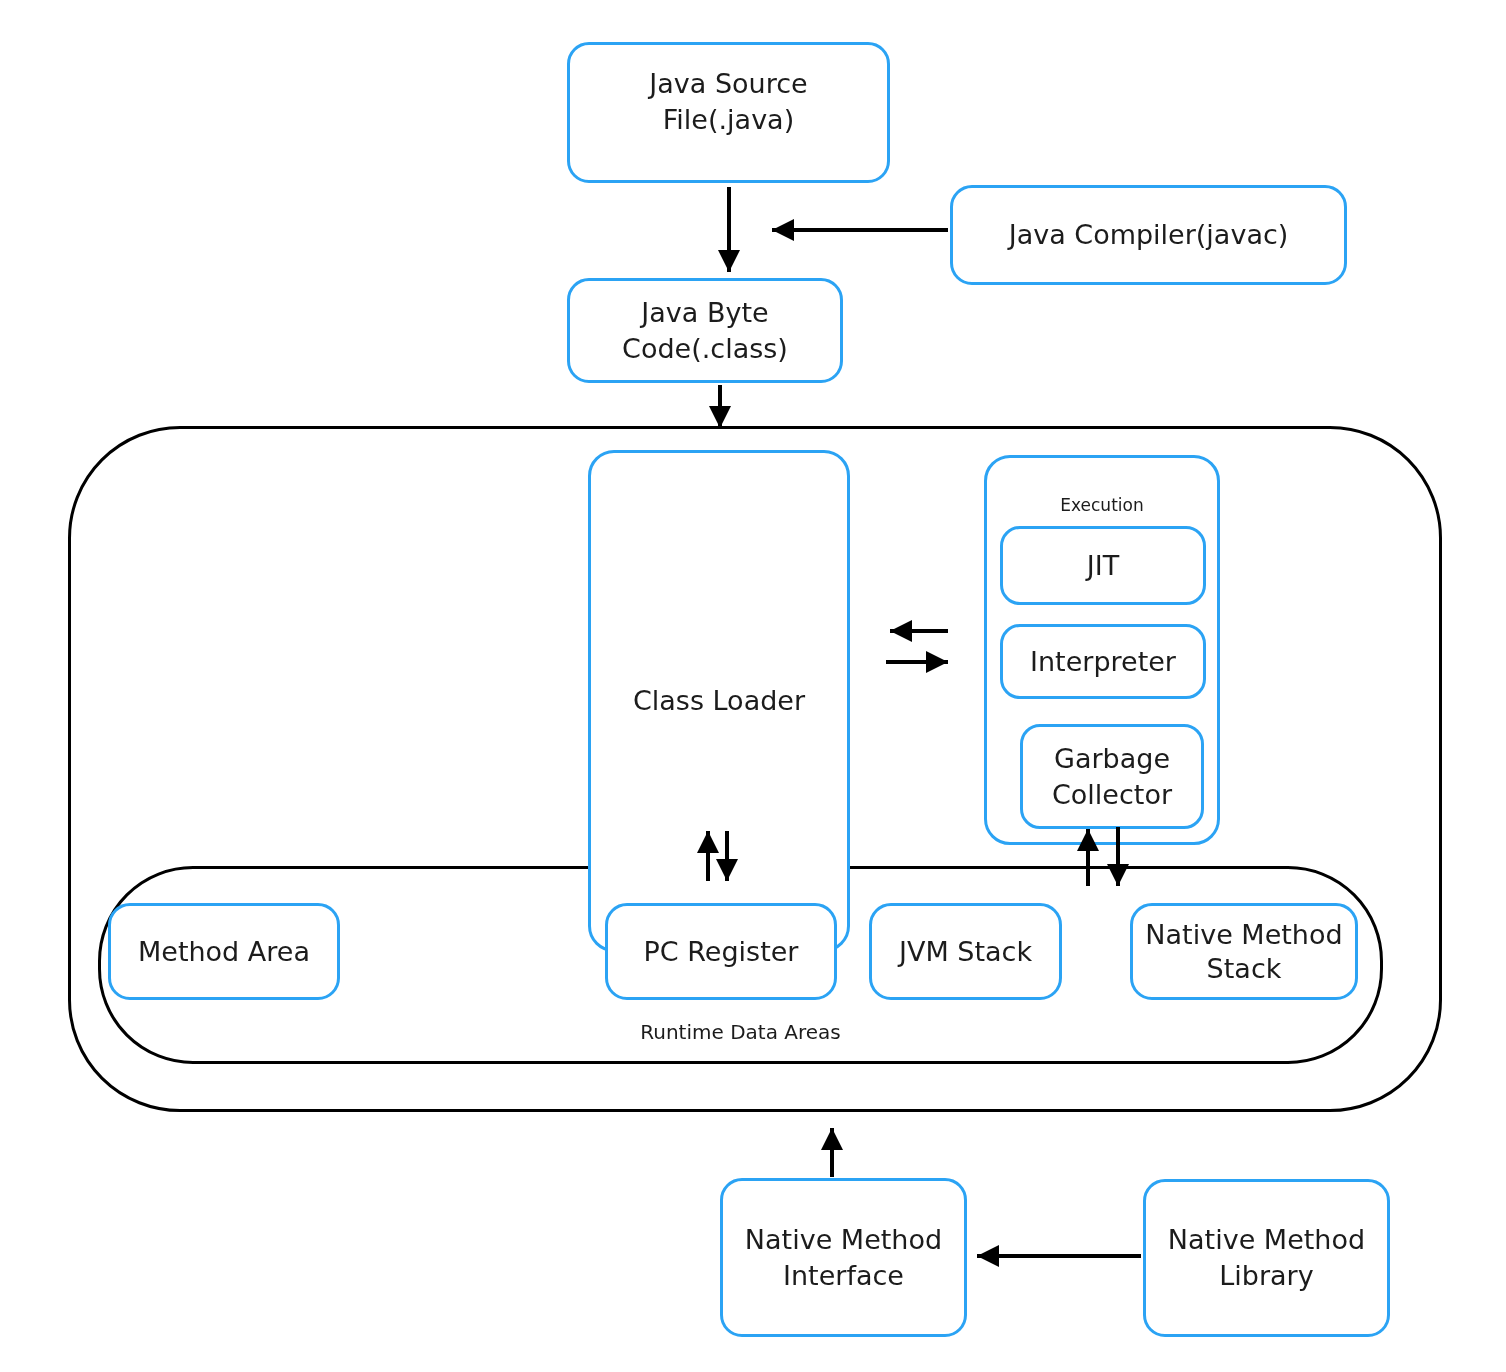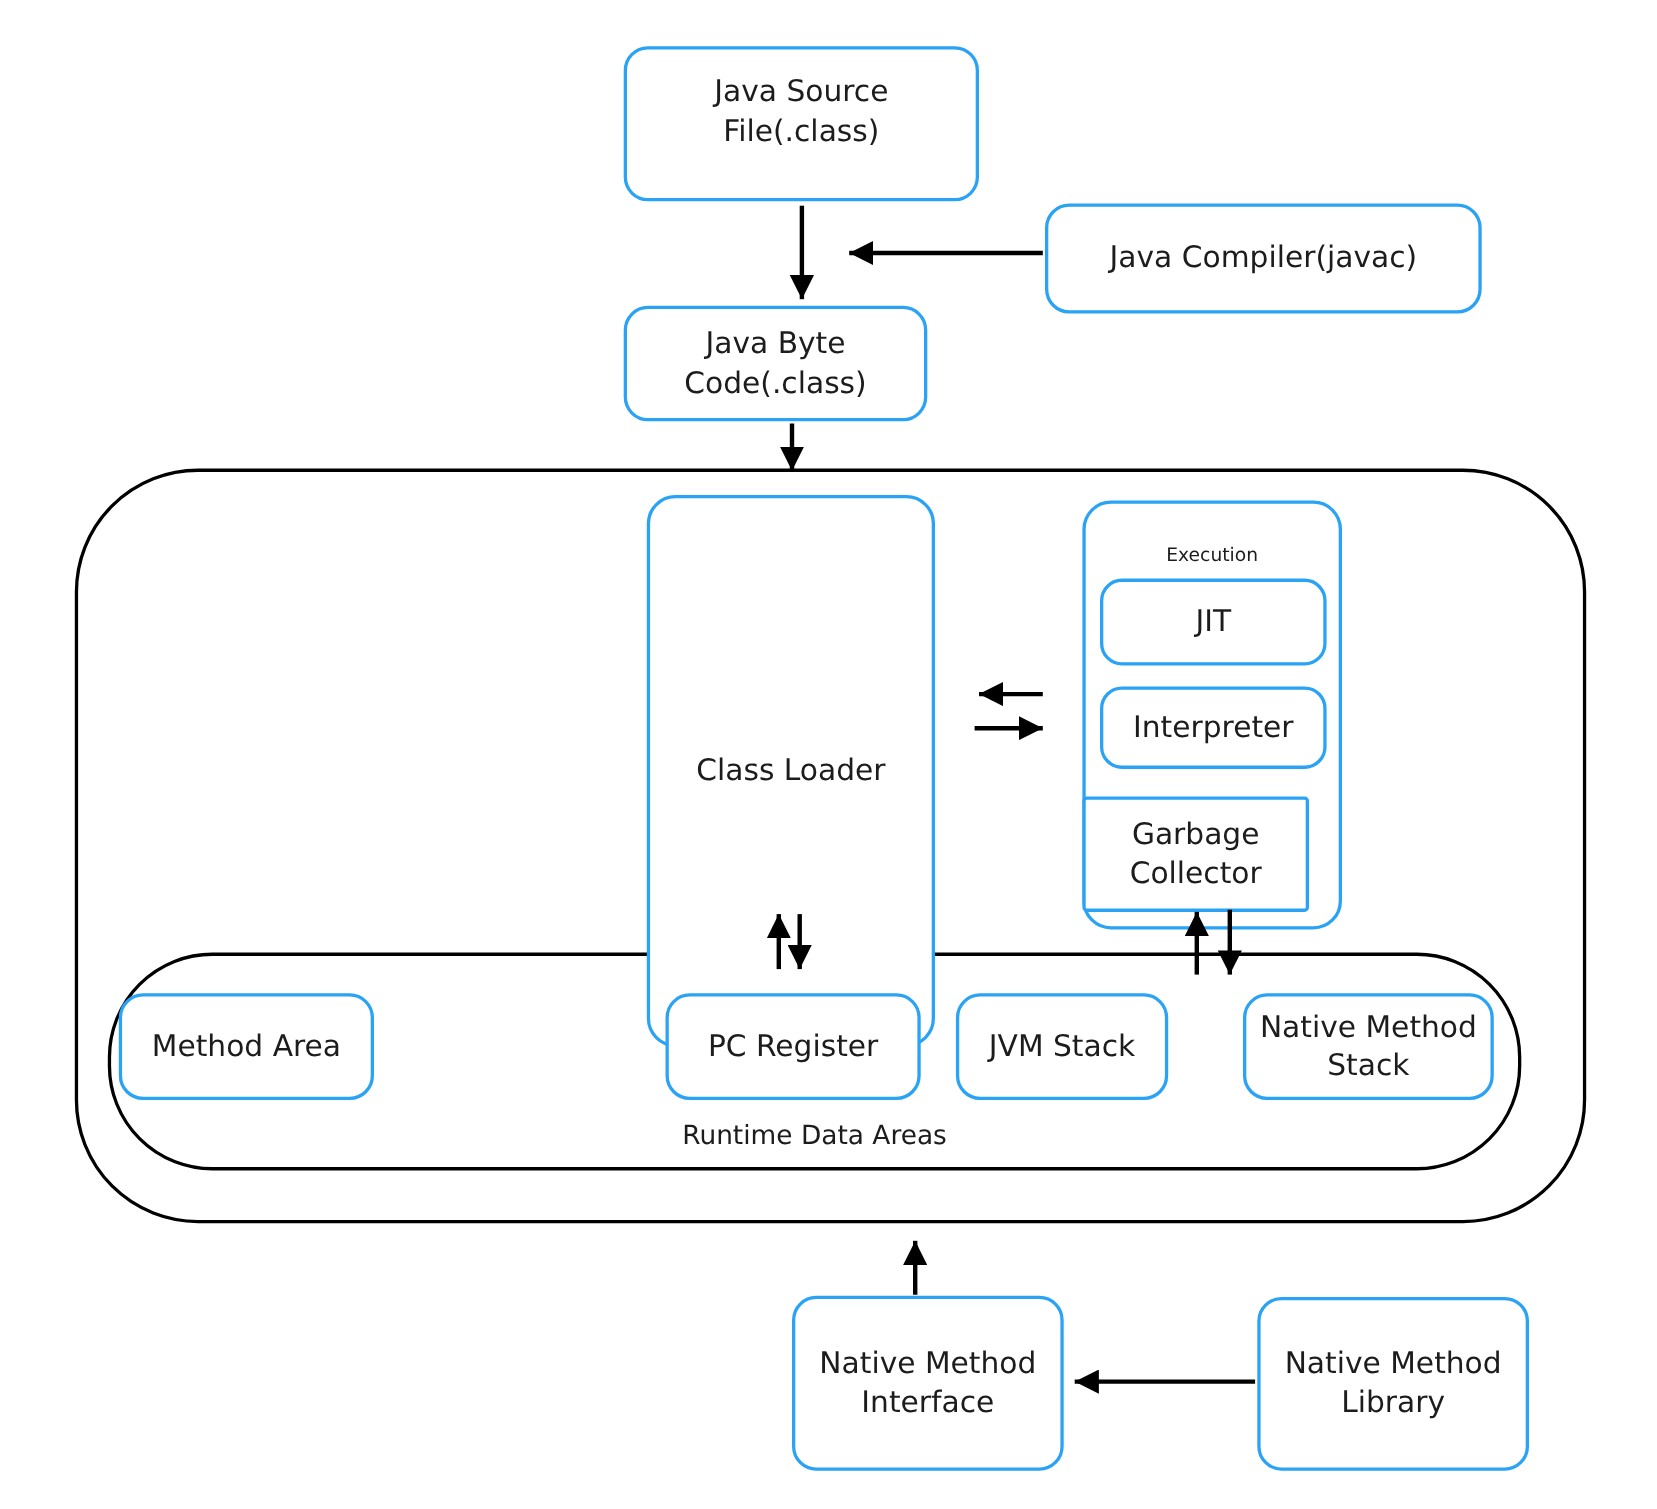--- a/index.html
+++ b/index.html
@@ -30,21 +30,21 @@
   }
   .frame{
     position:absolute;
     box-sizing:border-box;
     border:3px solid var(--black);
     background:transparent;
   }
   .frame-label{
     position:absolute;left:0;right:0;
     text-align:center;
-    font-size:24px;line-height:34px;
+    font-size:20px;line-height:34px;
   }
   .exec-label{
     position:absolute;left:0;right:0;top:30px;
     font-size:17px;line-height:34px;
   }
   svg.arrows{
     position:absolute;left:0;top:0;
     pointer-events:none;
   }
   svg.arrows line{stroke:var(--black);stroke-width:4;}
@@ -57,21 +57,21 @@
   <div class="frame" style="left:68px;top:426px;width:1374px;height:686px;border-radius:112px;"></div>
 
   <div class="frame" style="left:98px;top:866px;width:1285px;height:198px;border-radius:95px;">
     <div class="frame-label" style="bottom:12px;">
       <span>Runtime Data Areas</span>
     </div>
   </div>
 
   <div class="node" style="left:567px;top:42px;width:323px;height:141px;padding-bottom:21px;">
     <span>Java Source</span>
-    <span>File(.class)</span>
+    <span>File(.java)</span>
   </div>
 
   <div class="node" style="left:950px;top:185px;width:397px;height:100px;">
     <span>Java Compiler(javac)</span>
   </div>
 
   <div class="node" style="left:567px;top:278px;width:276px;height:105px;">
     <span>Java Byte</span>
     <span>Code(.class)</span>
   </div>
@@ -87,21 +87,21 @@
   </div>
 
   <div class="node" style="left:1000px;top:526px;width:206px;height:79px;border-radius:20px;">
     <span>JIT</span>
   </div>
 
   <div class="node" style="left:1000px;top:624px;width:206px;height:75px;border-radius:20px;">
     <span>Interpreter</span>
   </div>
 
-  <div class="node" style="left:984px;top:724px;width:206px;height:105px;border-radius:4px;">
+  <div class="node" style="left:1020px;top:724px;width:184px;height:105px;border-radius:20px;">
     <span>Garbage</span>
     <span>Collector</span>
   </div>
 
   <div class="node" style="left:108px;top:903px;width:232px;height:97px;">
     <span>Method Area</span>
   </div>
 
 
   <div class="node" style="left:605px;top:903px;width:232px;height:97px;">

